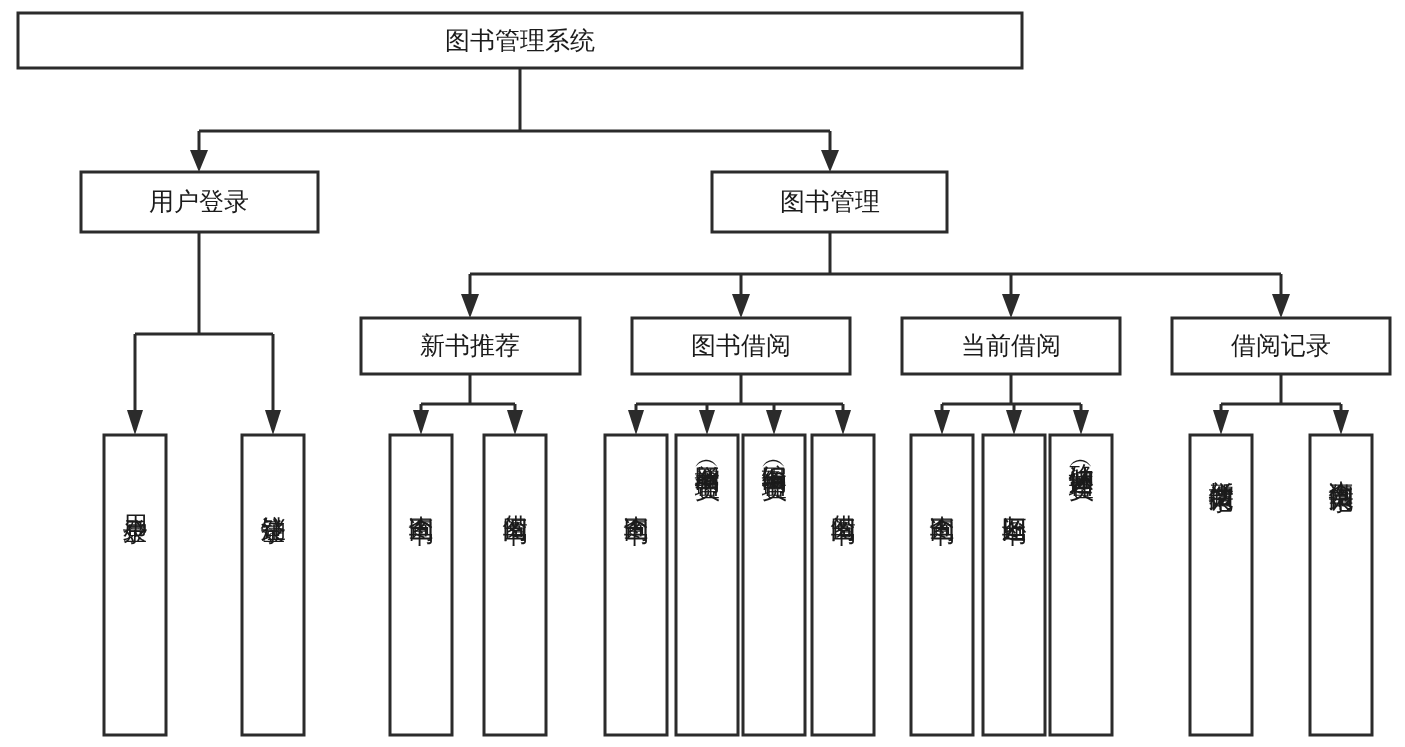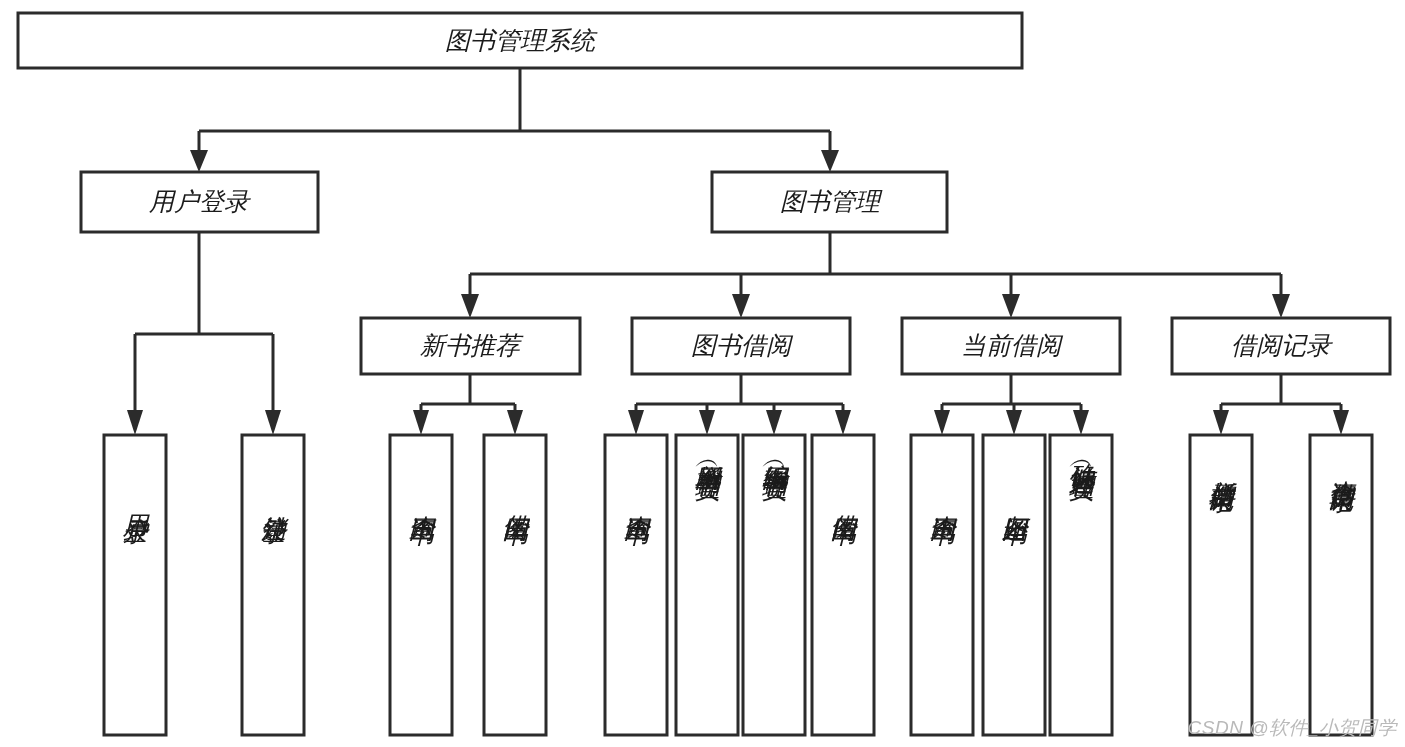--- a/index.html
+++ b/index.html
@@ -9,21 +9,20 @@
   }
   body {
     font-family: "Liberation Sans", "DejaVu Sans", sans-serif;
   }
   #diagram-root {
     position: relative;
     width: 1405px;
     height: 747px;
     background: #ffffff;
     overflow: hidden;
-    font-style: italic;
   }
   svg.canvas {
     position: absolute;
     left: 0;
     top: 0;
     width: 1405px;
     height: 747px;
     display: block;
   }
   .node-box {
@@ -245,15 +244,14 @@
   <div class="leaf-label-wrap" style="left:1050px; top:444px; width:62px; height:291px;">
     <span class="leaf-label">确认归还（管理员）</span>
   </div>
   <div class="leaf-label-wrap" style="left:1190px; top:460px; width:62px; height:275px;">
     <span class="leaf-label">新增借阅记录</span>
   </div>
   <div class="leaf-label-wrap" style="left:1310px; top:460px; width:62px; height:275px;">
     <span class="leaf-label">查询借阅记录</span>
   </div>
 
-  <div class="watermark">CSDN @软件_小贺同学</div>
 
 </div>
 
 </body></html>

